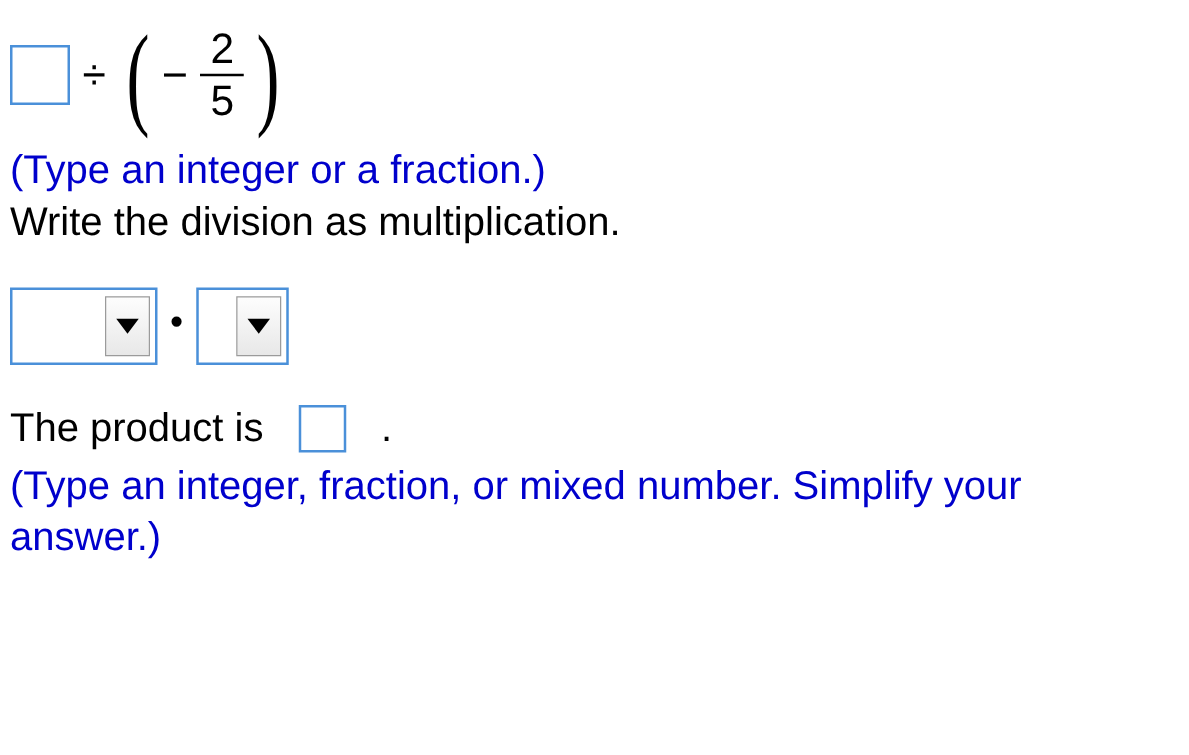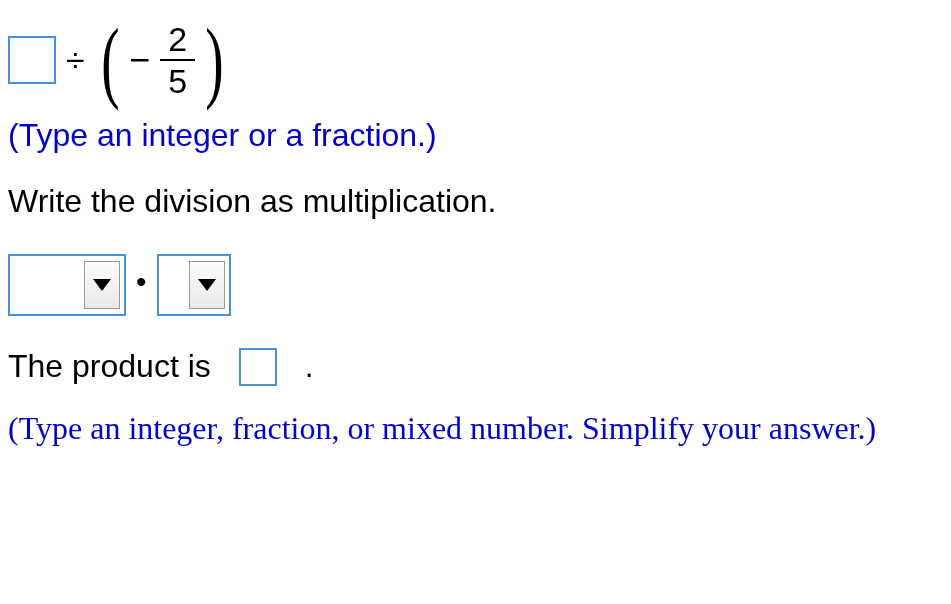--- a/index.html
+++ b/index.html
@@ -18,28 +18,27 @@
     .row {
       display: flex;
       align-items: center;
       flex-wrap: wrap;
     }
     .expr-row {
       margin-bottom: 5px;
     }
     .blue-hint {
       color: #0000cc;
-      margin-bottom: 24px;
     }
     .instruction {
       color: #000;
       margin-bottom: 32px;
     }
     .prod-row {
-      margin-bottom: 20px;
+      margin-bottom: 4px;
       gap: 24px;
     }
     .input-box {
       border: 2px solid #4a90d9;
       background: #fff;
       width: 48px;
       height: 48px;
       display: inline-block;
       vertical-align: middle;
     }
@@ -167,13 +166,13 @@
     </span>
   </span>
 </div>
 
 <div class="row prod-row">
   <span>The product is </span>
   <span class="input-box-small" style="margin:0 4px;"></span>
   <span>.</span>
 </div>
 
-<div class="blue-hint" style="margin-bottom:0;font-family:Liberation Serif, serif;">(Type an integer, fraction, or mixed number. Simplify your answer.)</div>
+<div class="blue-hint" style="margin-bottom:0;">(Type an integer, fraction, or mixed number. Simplify your answer.)</div>
 
 </body></html>

